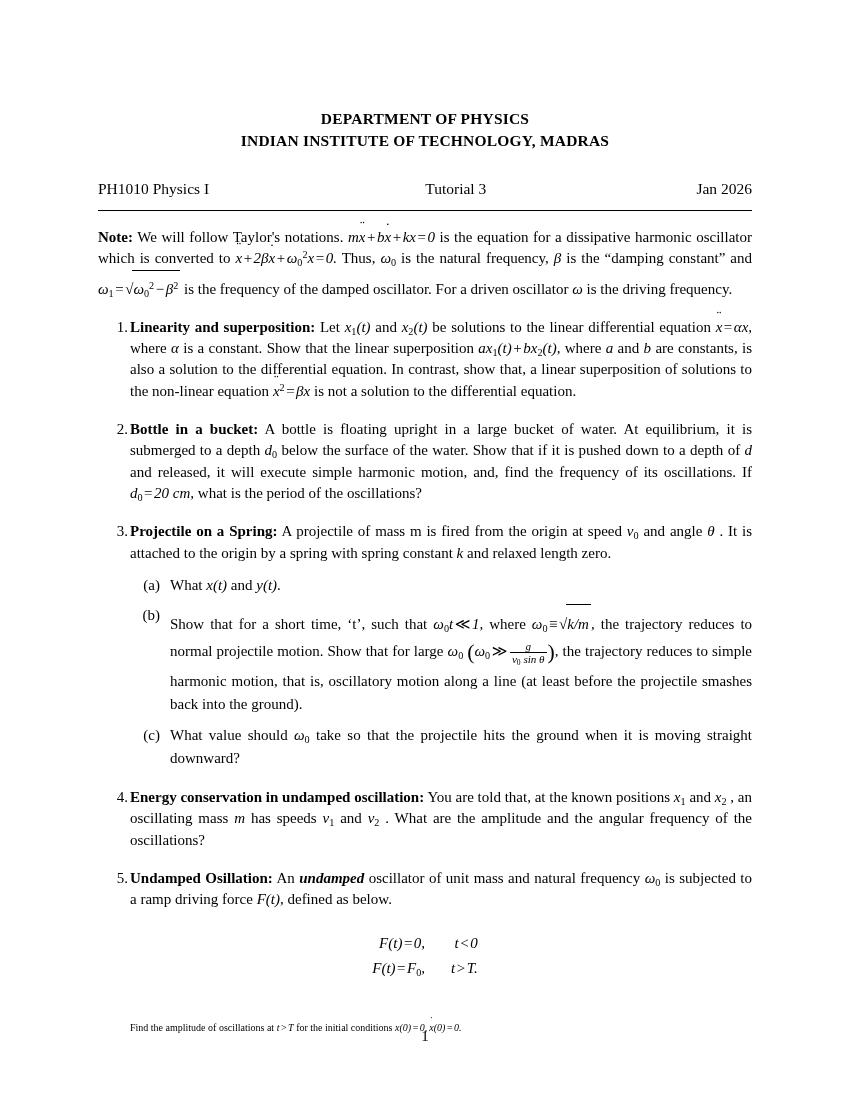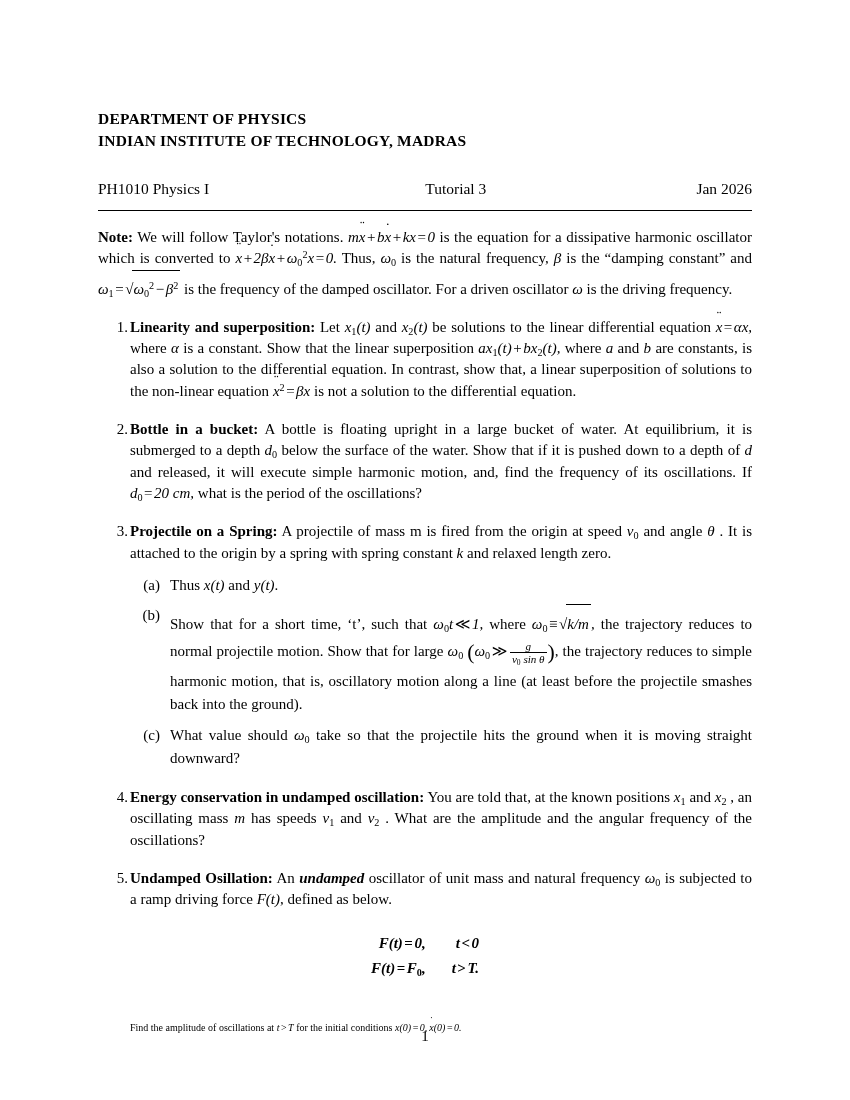--- a/index.html
+++ b/index.html
@@ -18,21 +18,21 @@
   .page {
     position: absolute;
     left: 98px;
     top: 0;
     width: 654px;
     height: 1100px;
   }
 
   
   .dept-block {
-    text-align: left;
+    text-align: center;
     font-weight: bold;
     font-size: 15.5px;
     letter-spacing: 0.2px;
     padding-top: 108px;
     line-height: 1.42;
   }
   .dept-line2 { white-space: nowrap; }
 
   .course-row {
     display: flex;
@@ -157,21 +157,20 @@
     font-style: normal;
     vertical-align: -0.16em;
     display: inline-block;
   }
 
   
   .eqblock {
     margin: 20px 0 0 0;
     font-size: 15px;
     display: block;
-    font-weight: bold;
   }
   .eqtable {
     margin: 0 auto;
     border-collapse: collapse;
   }
   .eqtable td { padding: 4px 0; vertical-align: baseline; }
   .eqtable td.lhs { text-align: right; padding-right: 26px; white-space: nowrap; }
   .eqtable td.rhs { text-align: right; white-space: nowrap; }
 
   .closing {
@@ -268,21 +267,21 @@
       <span class="mi"><i class="v">v</i><sub>0</sub></span>
       <span>and angle</span>
       <span class="mi"><i class="v">θ</i></span>
       <span>. It is attached to the origin by a spring with spring constant</span>
       <span class="mi"><i class="v">k</i></span>
       <span>and relaxed length zero.</span>
 
       <ol class="sub">
         <li>
           <span class="num">(a)</span>
-          <span>Thus</span>
+          <span>What</span>
           <span class="mi"><i class="v">x</i>(<i class="v">t</i>)</span>
           <span>and</span>
           <span class="mi"><i class="v">y</i>(<i class="v">t</i>)</span><span>.</span>
         </li>
 
         <li>
           <span class="num">(b)</span>
           <span>Show that for a short time, ‘t’, such that</span>
           <span class="mi"><i class="v">ω</i><sub>0</sub><i class="v">t</i><span class="op">≪</span>1,</span>
           <span>where</span>

